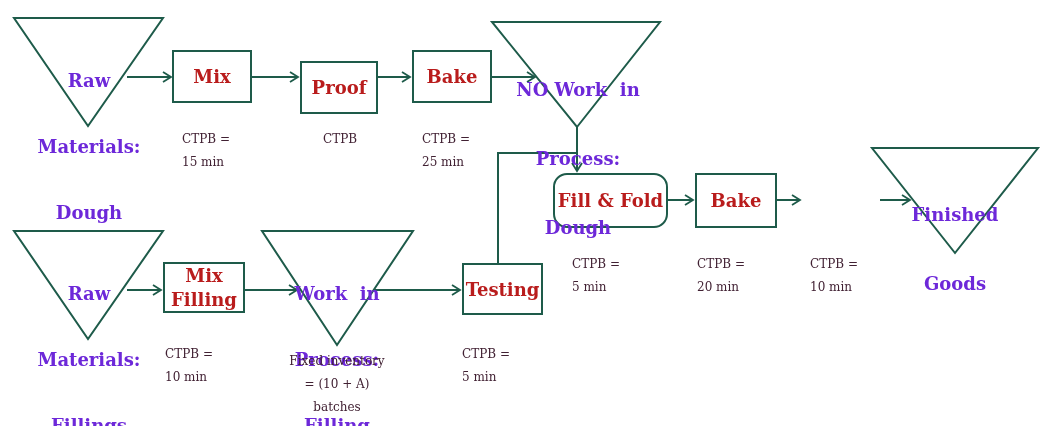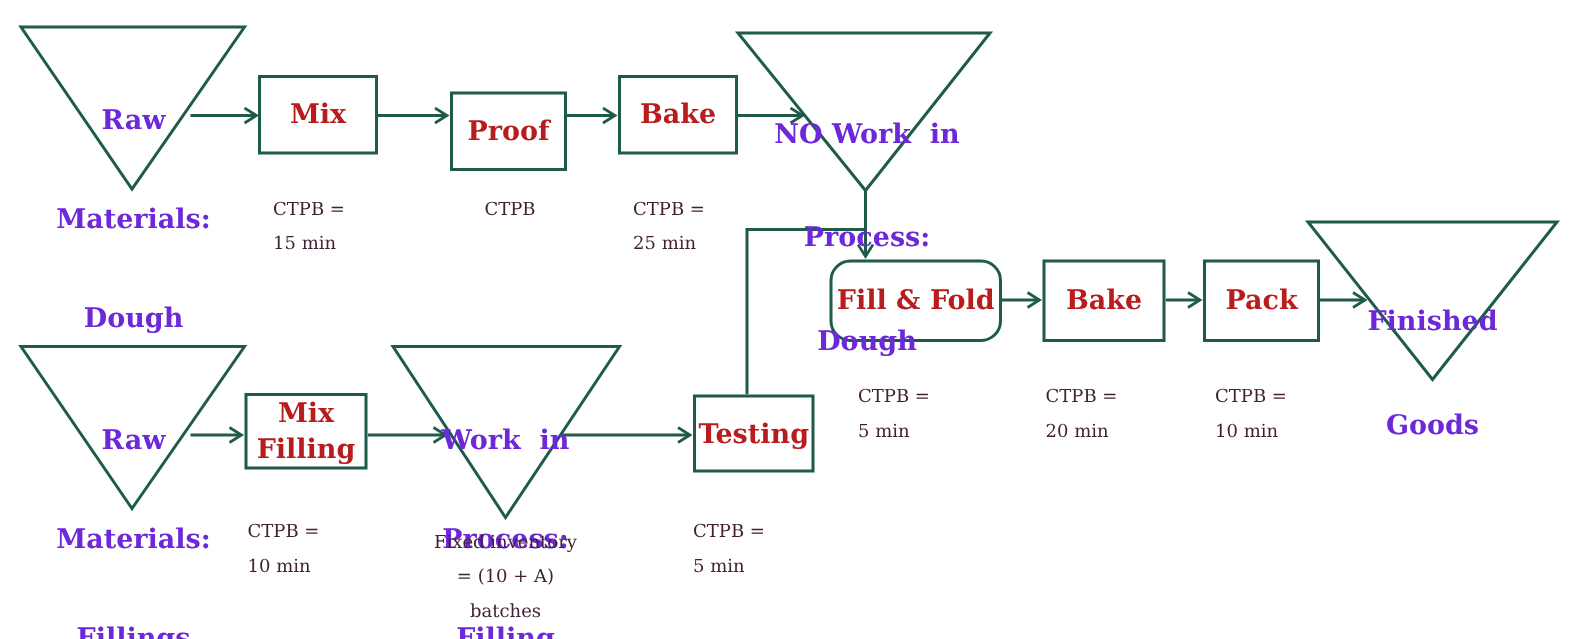--- a/index.html
+++ b/index.html
@@ -100,23 +100,20 @@
   </div>
   <div class="pbox" style="left:412px; top:50px; width:80px; height:53px;">
     <span>Bake</span>
   </div>
   <div class="pbox" style="left:553px; top:173px; width:115px; height:55px;border-radius:14px;">
     <span>Fill &amp; Fold</span>
   </div>
   <div class="pbox" style="left:695px; top:173px; width:82px; height:55px;">
     <span>Bake</span>
   </div>
-  <div class="pbox" style="left:802px; top:173px; width:78px; height:55px;">
-    <span>Pack</span>
-  </div>
   <div class="pbox" style="left:163px; top:262px; width:82px; height:51px; line-height:24px;">
     <div>Mix</div>
     <div>Filling</div>
   </div>
   <div class="pbox" style="left:462px; top:263px; width:81px; height:52px;">
     <span>Testing</span>
   </div>
 
   <div class="tri-text" style="left:89px; top:26px;">
     <div>Raw</div>

